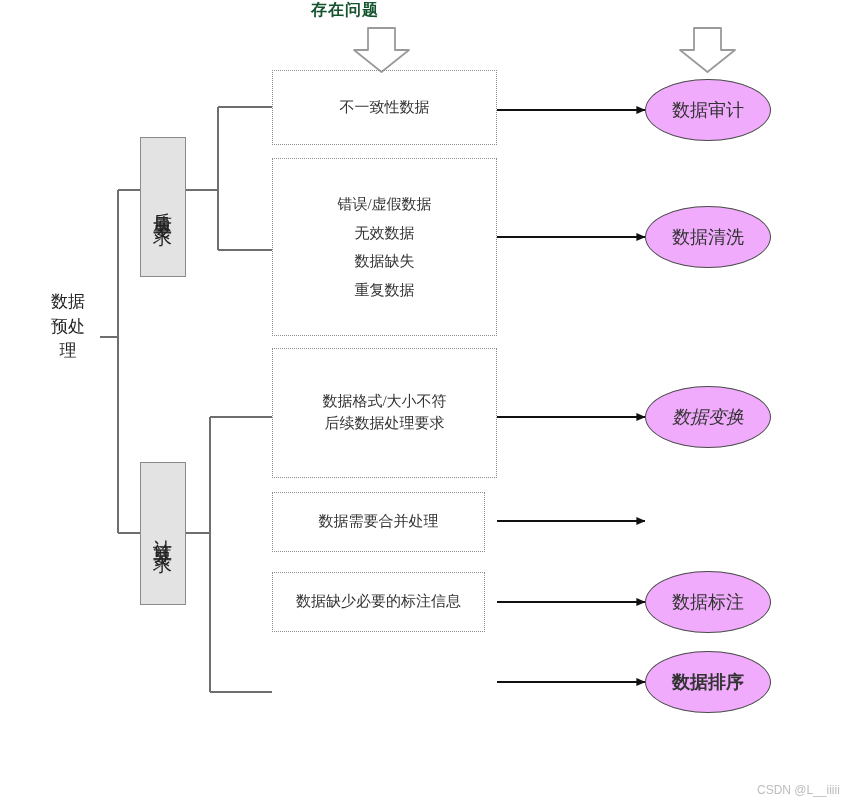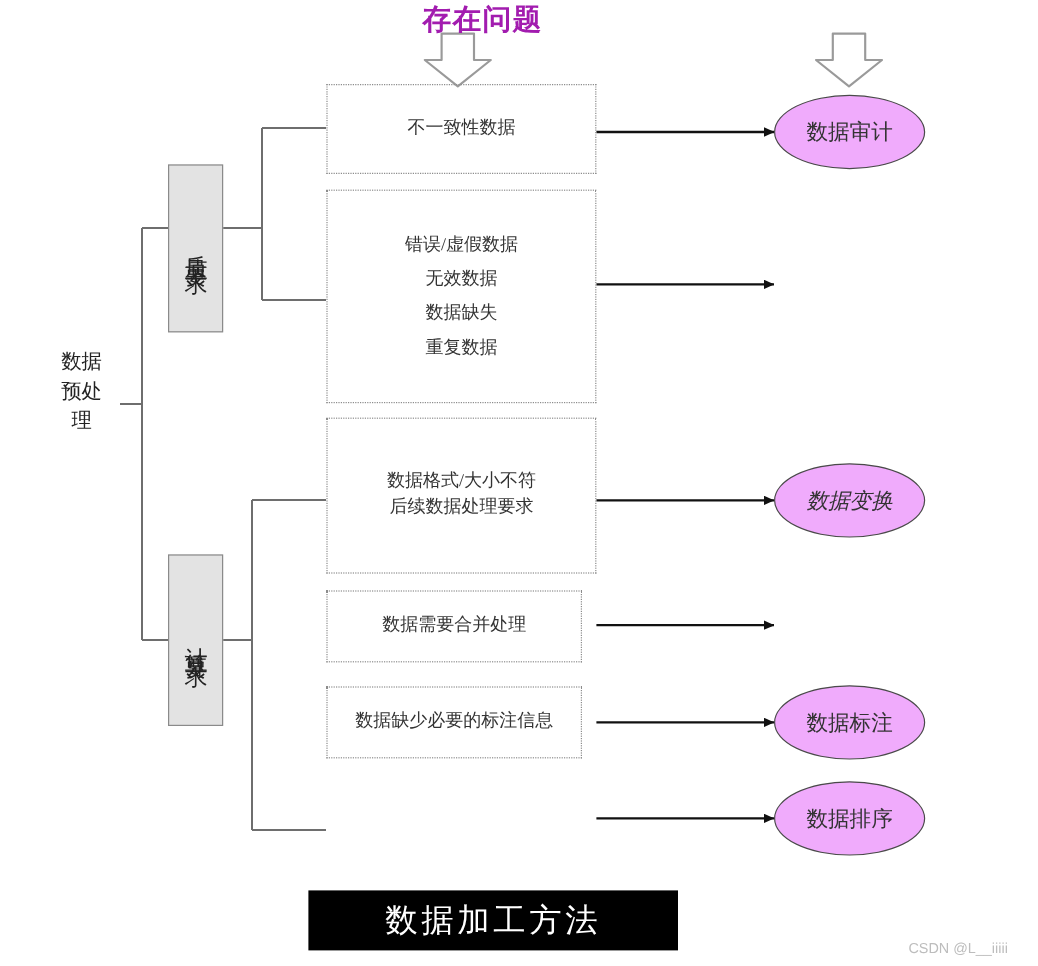--- a/index.html
+++ b/index.html
@@ -10,23 +10,23 @@
     position:relative;
     overflow:hidden;
     -webkit-font-smoothing:antialiased;
   }
   #stage{position:absolute;left:0;top:0;width:865px;height:805px;}
   svg#wires{position:absolute;left:0;top:0;width:865px;height:805px;pointer-events:none;}
 
   
   .caption{
     position:absolute;
-    font-size:24px;font-weight:bold;color:#a21caf;
+    font-size:16px;font-weight:bold;color:#14532d;
     letter-spacing:1px;
-    text-align:right;white-space:nowrap;
+    text-align:left;white-space:nowrap;
   }
 
   
   .root-label{
     position:absolute;
     font-size:17px;color:#222;
     text-align:center;line-height:1.45;
     white-space:pre-line;
   }
 
@@ -171,29 +171,29 @@
   </div>
 
   <div class="dbox wrap" style="left:272px;top:572px;width:213px;height:60px;">
     <span class="ln">数据缺少必要的标注信息</span>
   </div>
 
 
   <div class="ell" style="left:645px;top:79px;width:126px;height:62px;">
     <span>数据审计</span>
   </div>
+  <div class="ell" style="left:645px;top:206px;width:126px;height:62px;">
+    <span>数据清洗</span>
+  </div>
   <div class="ell" style="left:645px;top:386px;width:126px;height:62px;font-style:italic;">
     <span>数据变换</span>
   </div>
   <div class="ell" style="left:645px;top:571px;width:126px;height:62px;">
     <span>数据标注</span>
   </div>
-  <div class="ell" style="left:645px;top:651px;width:126px;height:62px;">
+  <div class="ell" style="left:645px;top:651px;width:126px;height:62px;font-weight:bold;">
     <span>数据排序</span>
   </div>
 
-  <div class="banner" style="left:257px;top:742px;width:308px;height:50px;">
-    <span>数据加工方法</span>
-  </div>
 
   <div class="watermark" style="left:757px;top:783px;">CSDN @L__iiiii</div>
 
 </div>
 
 </body></html>

